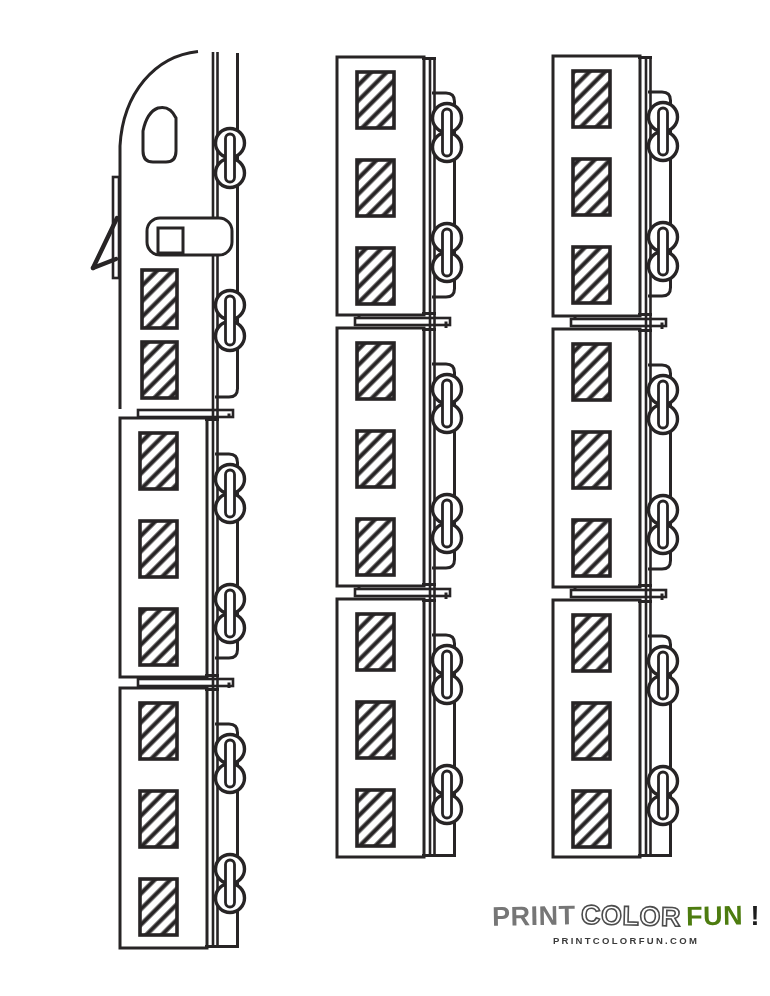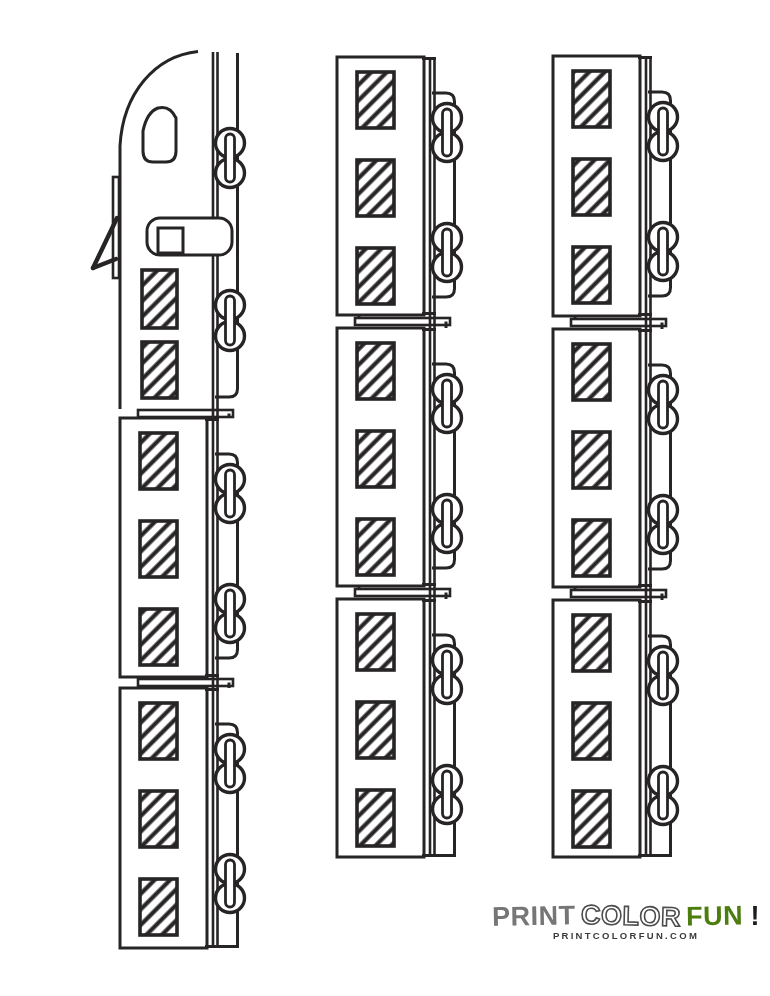--- a/index.html
+++ b/index.html
@@ -19,21 +19,21 @@
     white-space:nowrap;
   }
   .logo-word-print{color:#767676;transform:rotate(-1deg);}
   .logo-word-color{
     color:#ffffff;-webkit-text-stroke:1.6px #4c4c4c;
     transform:rotate(1.5deg);
   }
   .logo-word-fun{color:#4d7c0f;transform:rotate(-1deg);}
   .logo-bang{color:#1d1d1d;margin-left:3px;}
   .logo-site{
-    font-size:9.5px;font-weight:bold;color:#3a3a3a;
+    margin-top:5px;font-size:9.5px;font-weight:bold;color:#3a3a3a;
     letter-spacing:2.3px;white-space:nowrap;
   }
 </style>
 </head>
 <body>
 
 <div id="page">
   <svg id="train-svg" width="770" height="996" viewBox="0 0 770 996">
       <defs>
         <pattern id="hatch" width="11" height="11" patternUnits="userSpaceOnUse" patternTransform="rotate(-45)">

